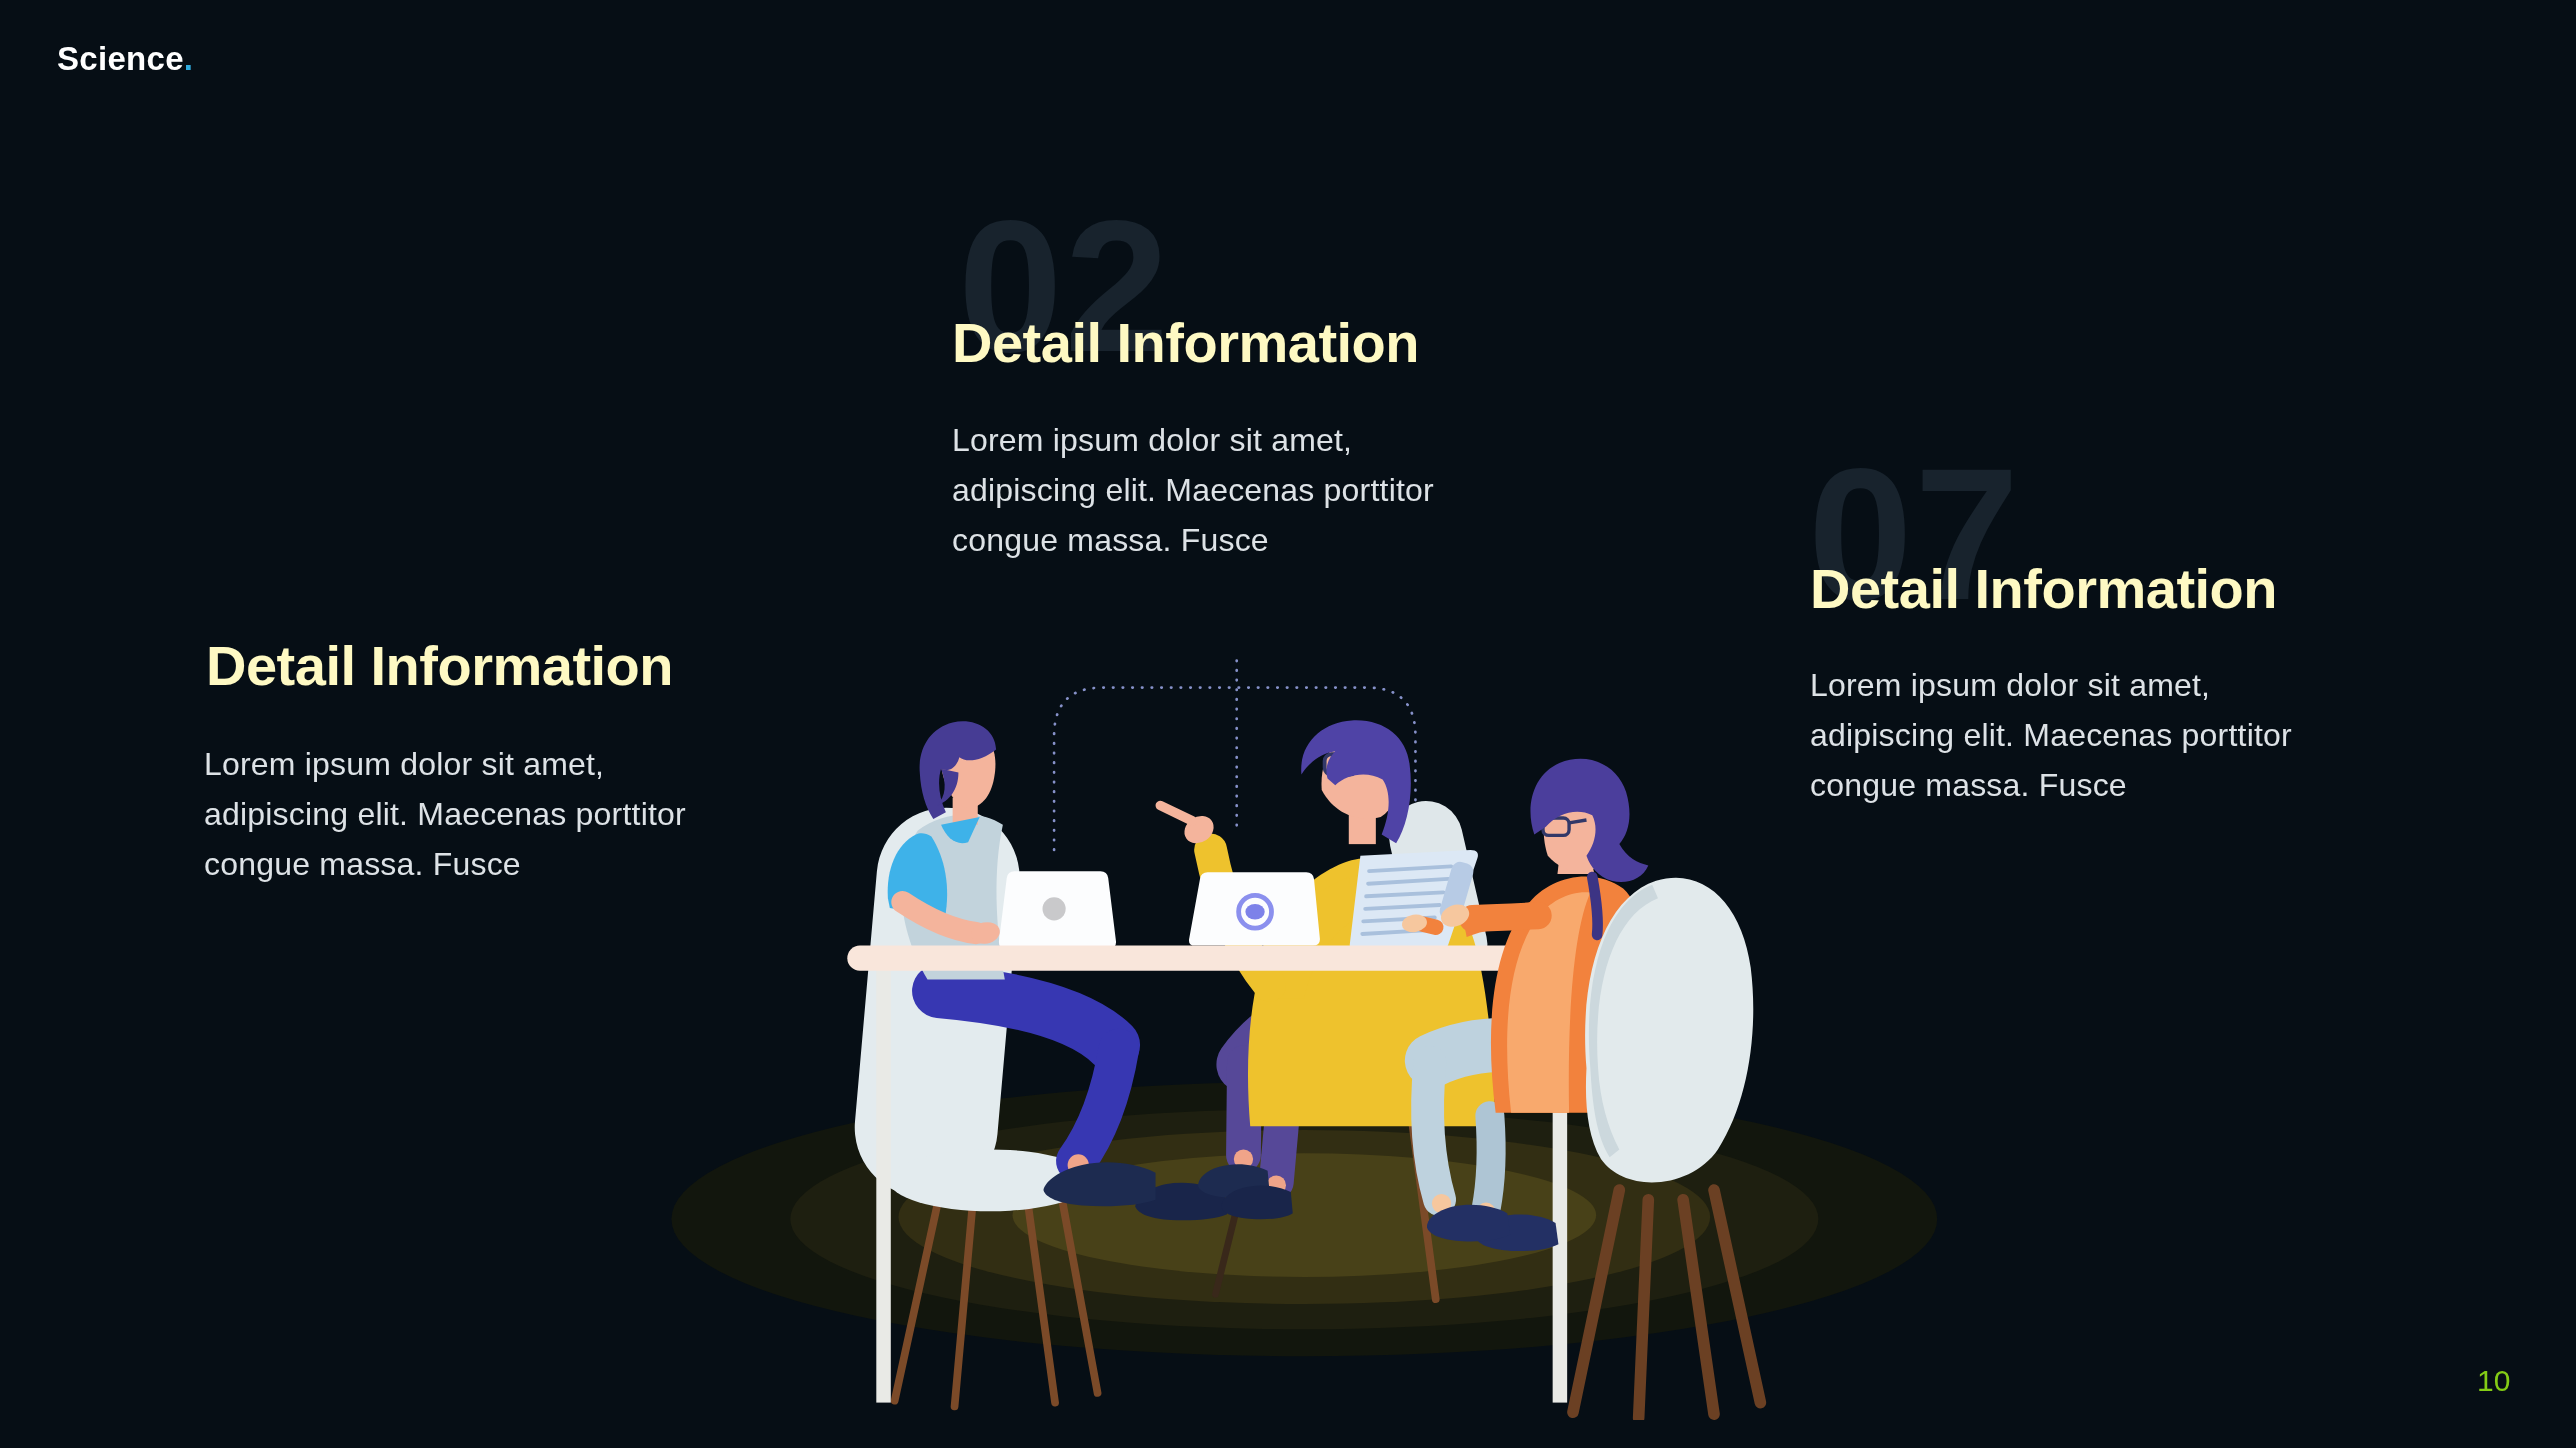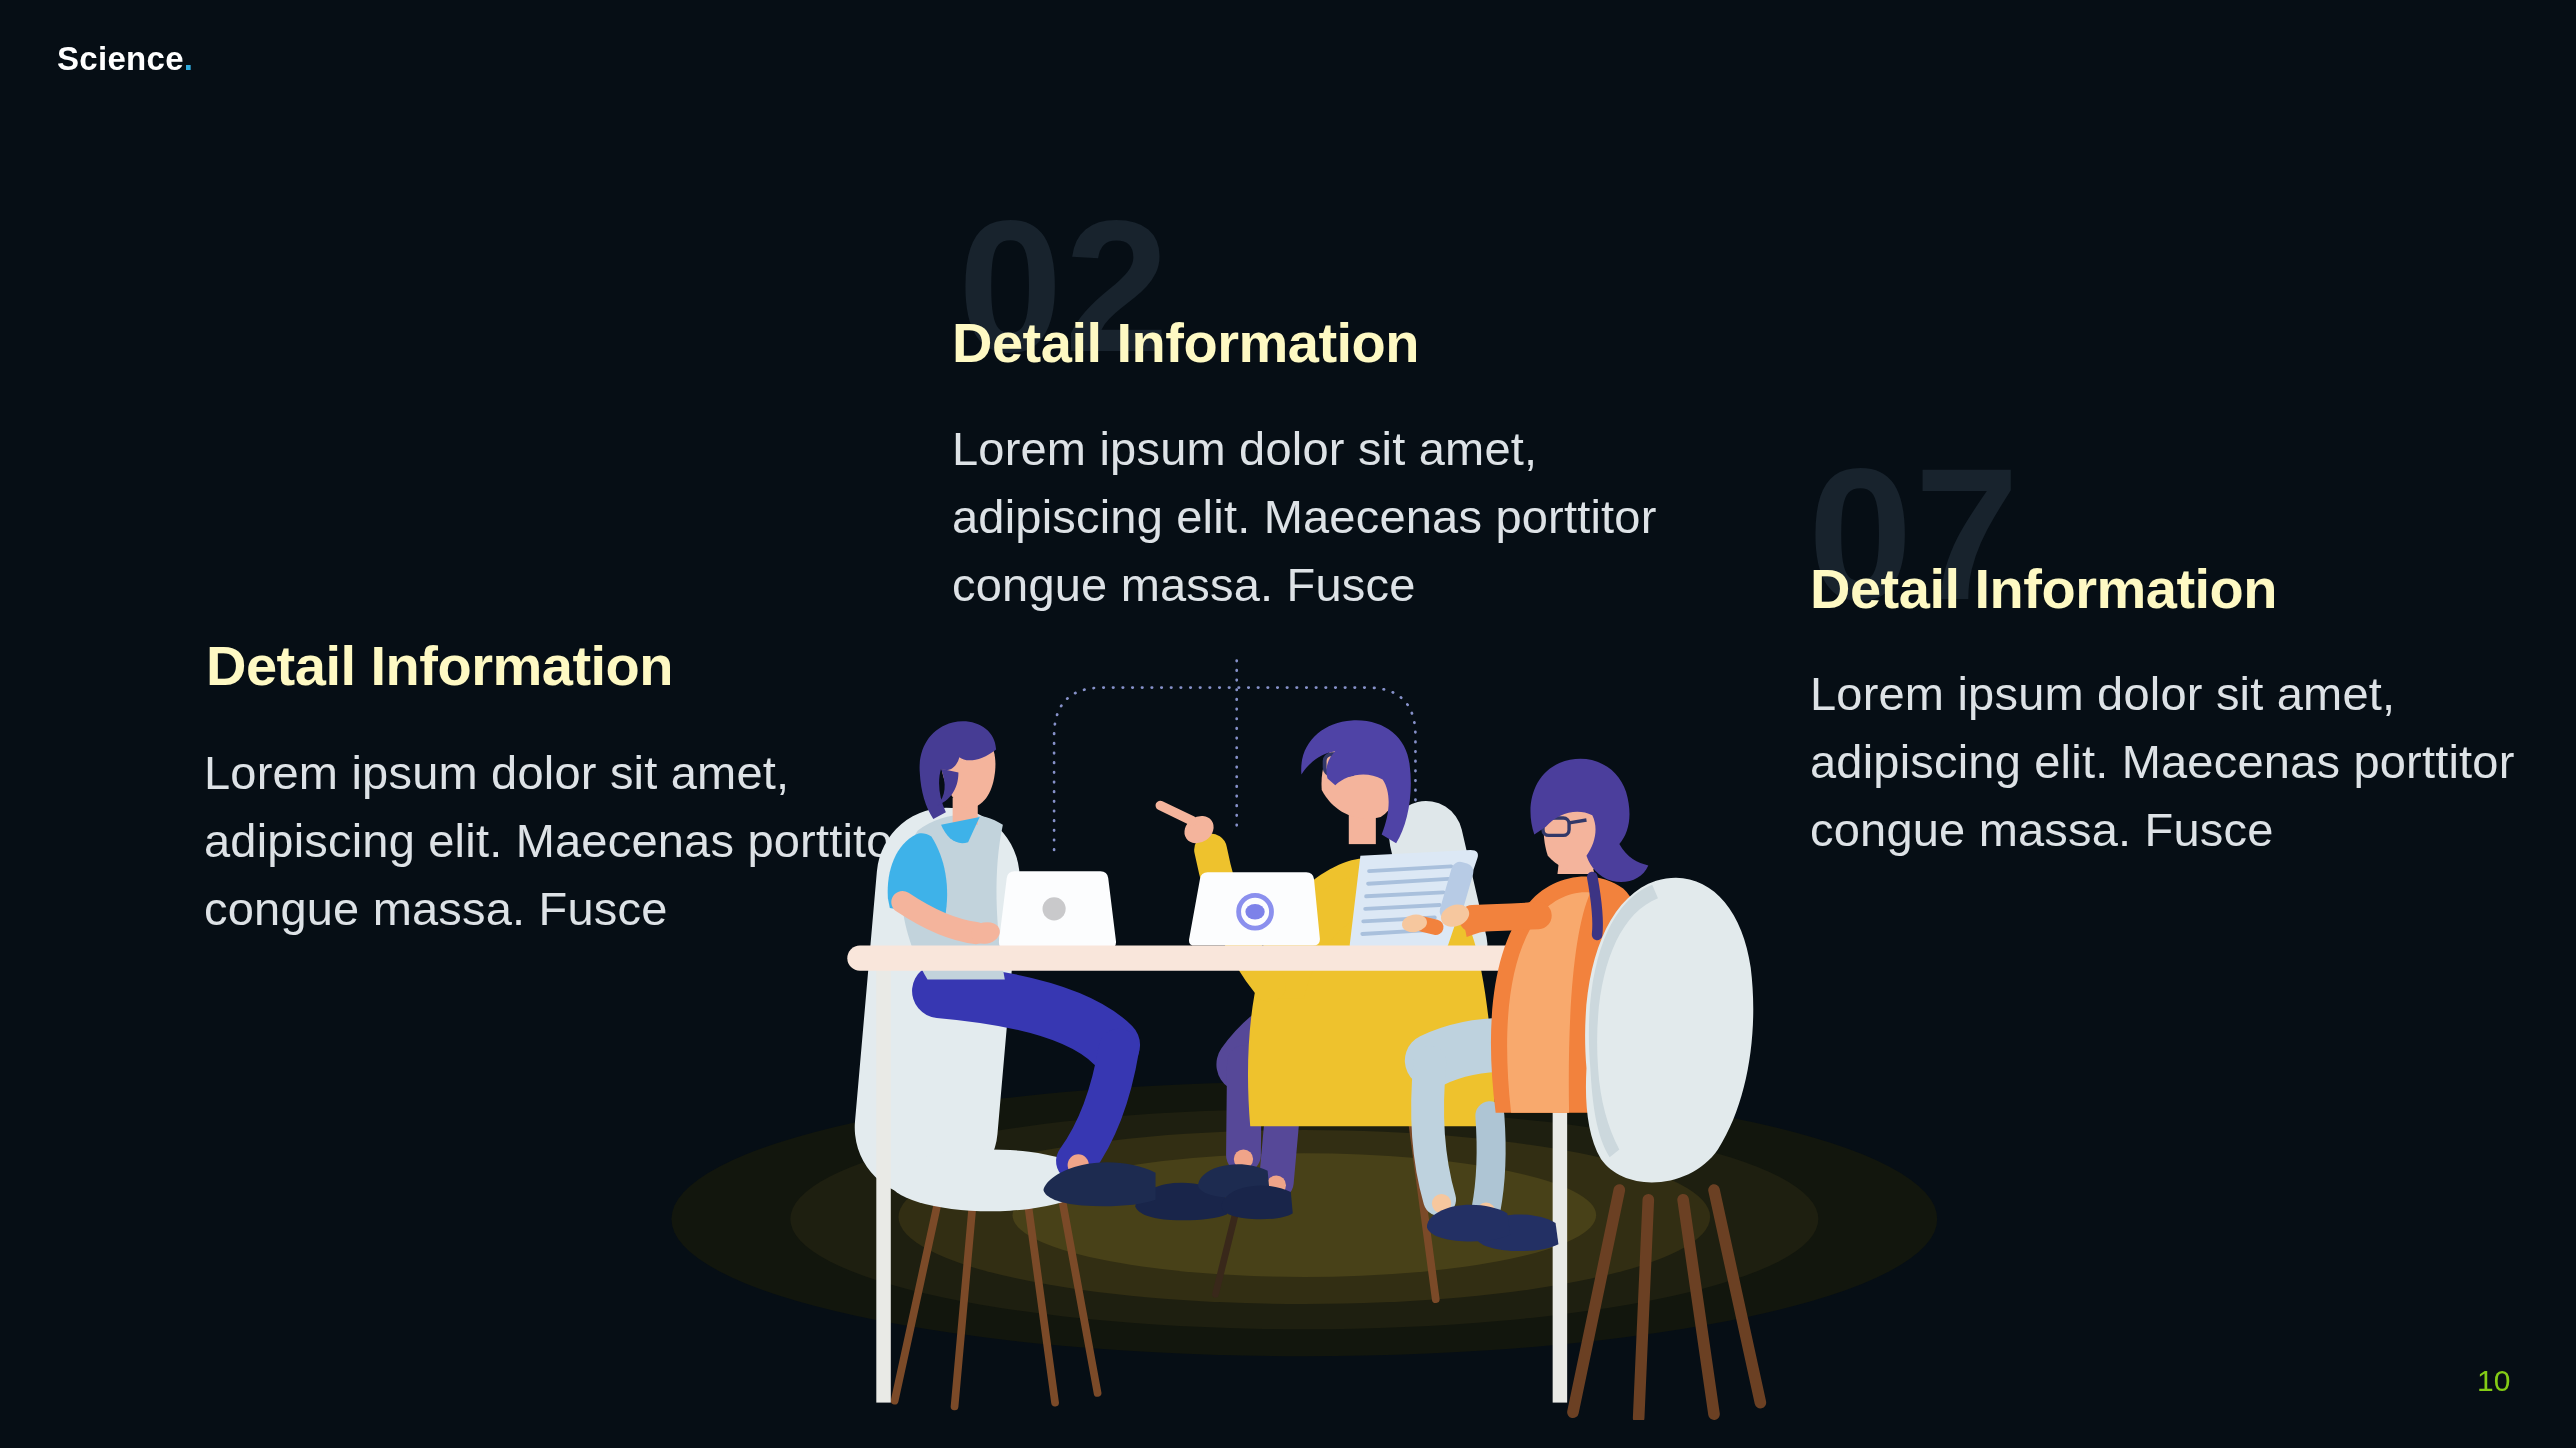--- a/index.html
+++ b/index.html
@@ -5,21 +5,21 @@
   html,body{margin:0;padding:0;background:#060e15;}
   .slide{position:relative;width:2576px;height:1420px;background:#060e15;overflow:hidden;
          font-family:"Liberation Sans", sans-serif;}
   .logo{position:absolute;left:57px;top:42px;font-size:33px;font-weight:700;color:#ffffff;
         letter-spacing:0.3px;line-height:1;}
   .logo .dot{color:#2facdf;}
   .big-num{position:absolute;font-size:188px;font-weight:700;color:#18232d;line-height:1;
            letter-spacing:1.9px;}
   .sec-title{position:absolute;font-size:56px;font-weight:700;color:#fef9c3;line-height:1;
              letter-spacing:-0.5px;}
-  .sec-body{position:absolute;font-size:47px;font-weight:400;color:#dde2e6;line-height:68px;
+  .sec-body{position:absolute;font-size:32px;font-weight:400;color:#dde2e6;line-height:50px;
             white-space:pre-line;letter-spacing:0.2px;}
   .page-num{position:absolute;left:2477px;top:1366px;font-size:30px;color:#84cc16;line-height:1;}
   .illus{position:absolute;left:599px;top:618px;width:1430px;height:831px;}
 </style>
 </head>
 <body>
 
 <div class="slide">
 
   <div class="logo"><span>Science</span><span class="dot">.</span></div>

